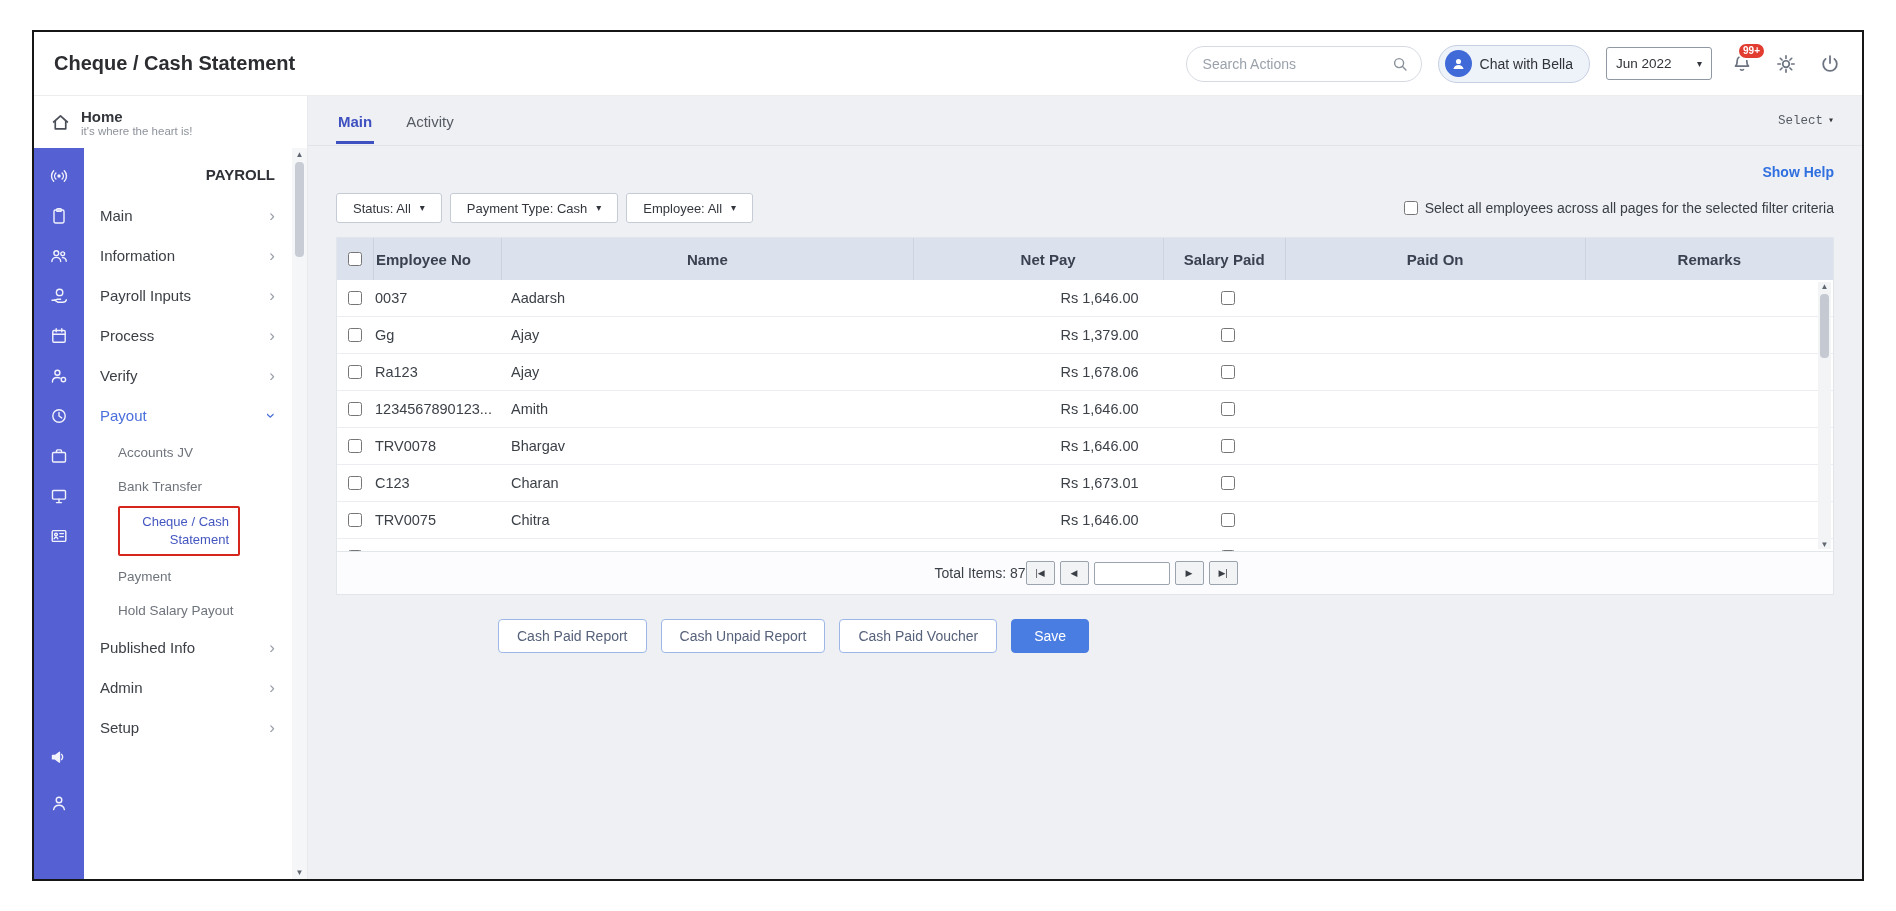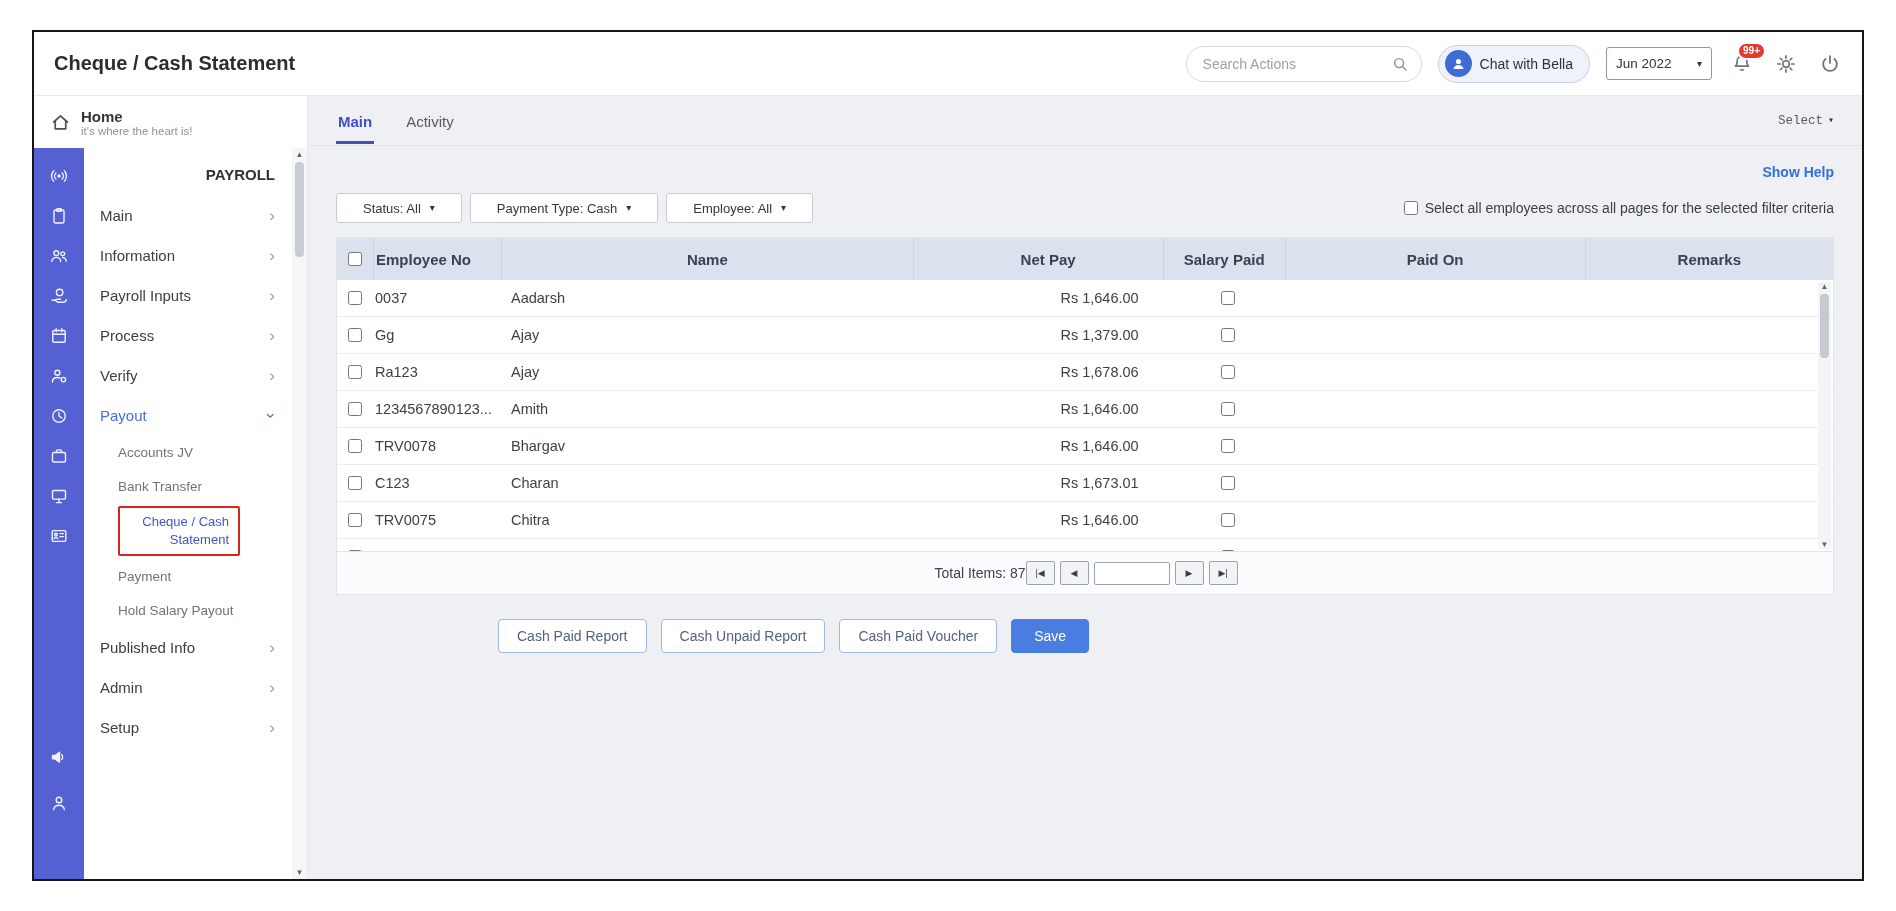--- a/index.html
+++ b/index.html
@@ -54,21 +54,21 @@
   
   .content { flex:1; background:#eef0f4; display:flex; flex-direction:column; min-width:0; }
   .tabbar { height:50px; flex:none; display:flex; align-items:center; padding:0 28px; border-bottom:1px solid #e1e3e8; }
   .tab { font-size:15px; color:#565b63; padding:15px 2px 11px; margin-right:30px; cursor:pointer; border-bottom:3px solid transparent; }
   .tab.active { color:#3f51c1; font-weight:600; border-bottom-color:#3f51c1; }
   .select-mini { margin-left:auto; font-size:12.5px; color:#565b63; display:flex; align-items:center; gap:5px; cursor:pointer;font-family:Liberation Mono, monospace; }
   .content-inner { padding:0 28px; flex:1; display:flex; flex-direction:column; min-height:0; }
   .help-row { display:flex; justify-content:flex-end; margin-top:18px; }
   .show-help { color:#2f6fe0; font-size:14px; font-weight:600; cursor:pointer; }
   .filter-row { display:flex; align-items:center; margin-top:13px; gap:8px; }
-  .filter-btn { height:30px; background:#fff; border:1px solid #c6ccd6; border-radius:3px; display:flex; align-items:center; gap:9px; padding:0 26px; font-size:13px; color:#33373d; cursor:pointer; white-space:nowrap; }
+  .filter-btn { height:30px; background:#fff; border:1px solid #c6ccd6; border-radius:3px; display:flex; align-items:center; gap:9px; padding:0 16px; font-size:13px; color:#33373d; cursor:pointer; white-space:nowrap; }
   .selectall { margin-left:auto; display:flex; align-items:center; gap:7px; font-size:14px; color:#3a3f46;padding-left:38px; }
   input[type="checkbox"] { width:14px; height:14px; margin:0; cursor:pointer; }
 
   
   .table { margin-top:14px; border:1px solid #e2e5ea; border-bottom:none; background:#fff; }
   .thead { display:flex; align-items:center; height:42px; background:#dbe1ed; font-size:15px; font-weight:700; color:#3a4150; }
   .thead > div { display:flex; align-items:center; justify-content:center; height:100%; }
   .thead > .sep { border-left:1px solid #ccd4e2; }
   .tbody { position:relative; height:271px; overflow:hidden; background:#fff; }
   .trow { display:flex; align-items:center; height:37px; border-bottom:1px solid #ebedf1; font-size:14.5px; color:#3c4148; background:#fff; }

